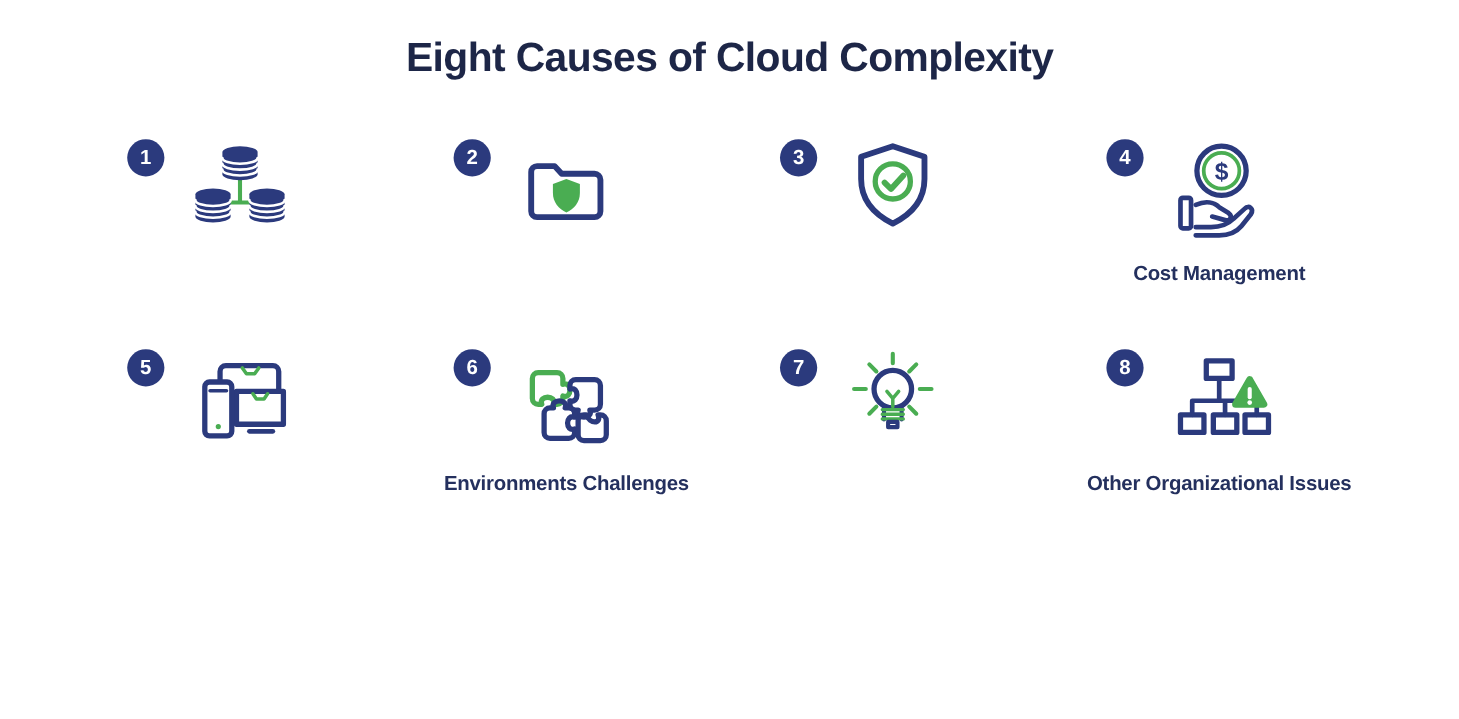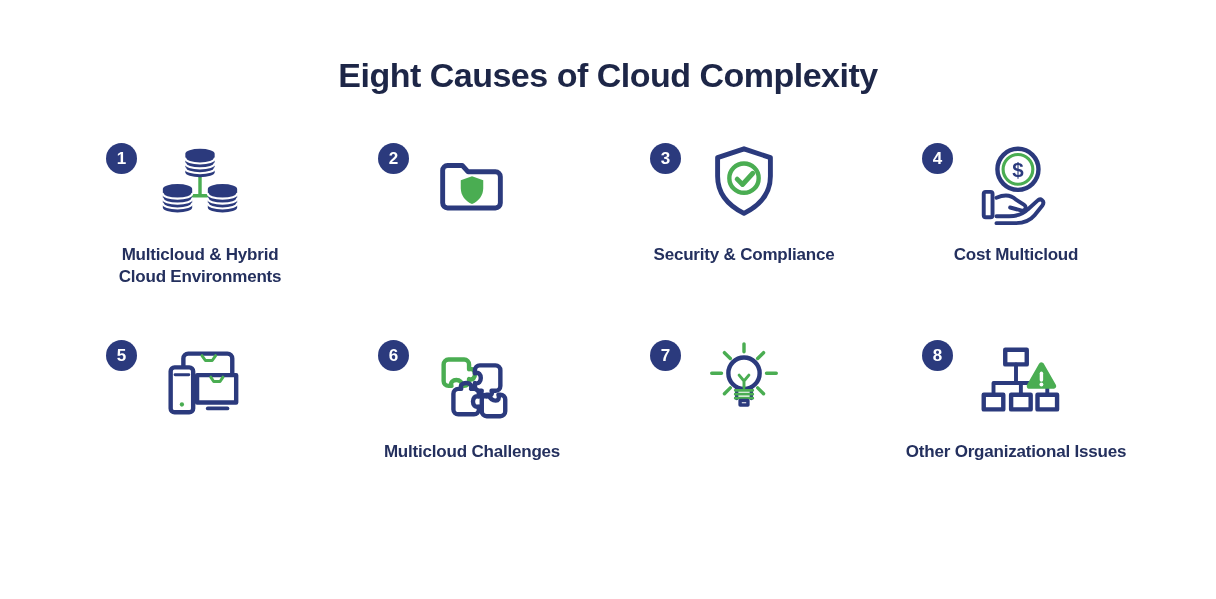--- a/index.html
+++ b/index.html
@@ -6,21 +6,21 @@
     --navy:#2b3a7d;
     --title_navy:#1d2647;
     --label_navy:#24305e;
     --green:#4aad52;
     --bg:#ffffff;
   }
   *{margin:0;padding:0;box-sizing:border-box;}
   html,body{width:1216px;height:599px;background:var(--bg);overflow:hidden;
     font-family:"Liberation Sans",sans-serif;}
   h1.title{
-    margin-top:56px;text-align:center;
+    margin-top:29px;text-align:center;
     font-size:34px;font-weight:800;letter-spacing:-0.5px;
     color:var(--title_navy);
   }
   .grid{width:1088px;margin:46px auto 0;}
   .row{display:flex;}
   .row + .row{margin-top:50px;}
   .card{width:272px;position:relative;text-align:center;}
   .badge{
     position:absolute;left:42px;top:2px;
     width:31px;height:31px;border-radius:50%;
@@ -62,21 +62,20 @@
         <svg viewBox="0 0 90 90" width="88" height="88">
           <path class="s-g" d="M45 34 V56 M22 56 H68"></path>
           <path class="f-n" d="M30 13 a15 5 0 0 1 30 0 v19 a15 5 0 0 1 -30 0 z"></path>
           <path class="s-w" d="M30 18 a15 5 0 0 0 30 0 M30 23 a15 5 0 0 0 30 0 M30 28 a15 5 0 0 0 30 0"></path>
           <path class="f-n" d="M7 49 a15 5 0 0 1 30 0 v19 a15 5 0 0 1 -30 0 z"></path>
           <path class="s-w" d="M7 54 a15 5 0 0 0 30 0 M7 59 a15 5 0 0 0 30 0 M7 64 a15 5 0 0 0 30 0"></path>
           <path class="f-n" d="M53 49 a15 5 0 0 1 30 0 v19 a15 5 0 0 1 -30 0 z"></path>
           <path class="s-w" d="M53 54 a15 5 0 0 0 30 0 M53 59 a15 5 0 0 0 30 0 M53 64 a15 5 0 0 0 30 0"></path>
         </svg>
       </div>
-      <div class="label narrow">Multicloud &amp; Hybrid Cloud Environments</div>
     </div>
 
     <div class="card">
       <div class="badge">
         <span>2</span>
       </div>
       <div class="icon-wrap">
         <svg viewBox="0 0 90 90" width="88" height="88">
           <path class="s-n" style="stroke-width:5" d="M15 30 a5 5 0 0 1 5 -5 h15 l6 6.5 h28 a5 5 0 0 1 5 5 v27 a5 5 0 0 1 -5 5 H20 a5 5 0 0 1 -5 -5 z"></path>
           <path class="f-g" d="M45 36 L56.5 40.2 V48 C56.5 56 51.5 61.5 45 64.5 C38.5 61.5 33.5 56 33.5 48 V40.2 Z"></path>
@@ -88,38 +87,37 @@
       <div class="badge">
         <span>3</span>
       </div>
       <div class="icon-wrap">
         <svg viewBox="0 0 90 90" width="88" height="88">
           <path class="s-n" style="stroke-width:5" d="M45 8 L72 17 V36 C72 54 61 66 45 74 C29 66 18 54 18 36 V17 Z"></path>
           <circle class="s-g" style="stroke-width:4.5" cx="45" cy="38" r="15"></circle>
           <path class="s-g" style="stroke-width:5" d="M38 39 l5.5 5.5 L54 33"></path>
         </svg>
       </div>
-      <div class="label">Security &amp; Compliance</div>
     </div>
 
     <div class="card">
       <div class="badge">
         <span>4</span>
       </div>
       <div class="icon-wrap">
         <svg viewBox="0 0 90 90" width="88" height="88">
           <circle class="s-n" cx="47" cy="29" r="21"></circle>
           <circle class="s-g" style="stroke-width:3.2" cx="47" cy="29" r="15.2"></circle>
           <text class="dollar" x="47" y="36.5" text-anchor="middle">$</text>
           <rect class="s-n" style="stroke-width:4" x="12" y="52" width="9" height="26" rx="2"></rect>
           <path class="s-n" style="stroke-width:4" d="M25 58 c9 -4 16 -2 20 2 l8 5 c4 3 1 7 -3 6 l-11 -3"></path>
           <path class="s-n" style="stroke-width:4" d="M25 77 h13 c8 0 14 -2 19 -7 l10 -9 c3 -3 8 0 5 5 l-8 10 c-5 6 -11 8 -19 8 h-20"></path>
         </svg>
       </div>
-      <div class="label">Cost Multicloud</div>
+      <div class="label">Cost Management</div>
     </div>
 
   </div>
 
   <div class="row">
 
     <div class="card">
       <div class="badge">
         <span>5</span>
       </div>
@@ -143,21 +141,21 @@
         <span>6</span>
       </div>
       <div class="icon-wrap">
         <svg viewBox="0 0 90 90" width="88" height="88">
           <path class="s-g" style="stroke-width:4.5" d="M25 22 h12 a5 5 0 0 1 5 5 v5 c8 -3 8 13 0 10 v2 a5 5 0 0 1 -5 5 h-3 c3 -8 -13 -8 -10 0 h-3 a5 5 0 0 1 -5 -5 v-17 a5 5 0 0 1 5 -5 z"></path>
           <path class="s-n" d="M53 28 h16 a5 5 0 0 1 5 5 v16 a5 5 0 0 1 -5 5 h-4 c3 8 -13 8 -10 0 h-2 a5 5 0 0 1 -5 -5 v-3 c8 3 8 -13 0 -10 v-3 a5 5 0 0 1 5 -5 z"></path>
           <path class="s-n" d="M31 52 h3 c-3 -8 13 -8 10 0 h3 a5 5 0 0 1 5 5 v3 c-8 -3 -8 13 0 10 v3 a5 5 0 0 1 -5 5 h-16 a5 5 0 0 1 -5 -5 v-16 a5 5 0 0 1 5 -5 z"></path>
           <path class="s-n" d="M60 58 h2 c3 8 13 8 10 0 h2 a5 5 0 0 1 5 5 v12 a5 5 0 0 1 -5 5 h-14 a5 5 0 0 1 -5 -5 v-12 a5 5 0 0 1 5 -5 z"></path>
         </svg>
       </div>
-      <div class="label">Multicloud Challenges</div>
+      <div class="label">Environments Challenges</div>
     </div>
 
     <div class="card">
       <div class="badge">
         <span>7</span>
       </div>
       <div class="icon-wrap">
         <svg viewBox="0 0 90 90" width="88" height="88">
           <path class="s-g" d="M45 6 V14 M25 15 l6 6 M65 15 l-6 6 M12 36 h10 M68 36 h10 M25 57 l6 -6 M65 57 l-6 -6"></path>
           <circle class="s-n" cx="45" cy="36" r="16"></circle>

